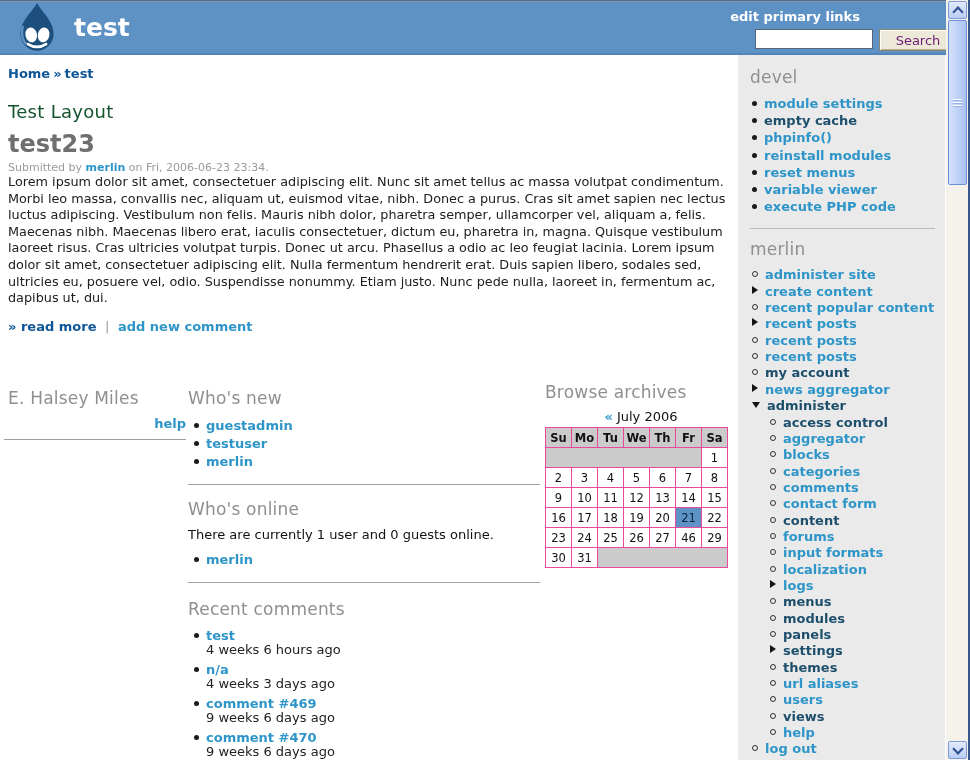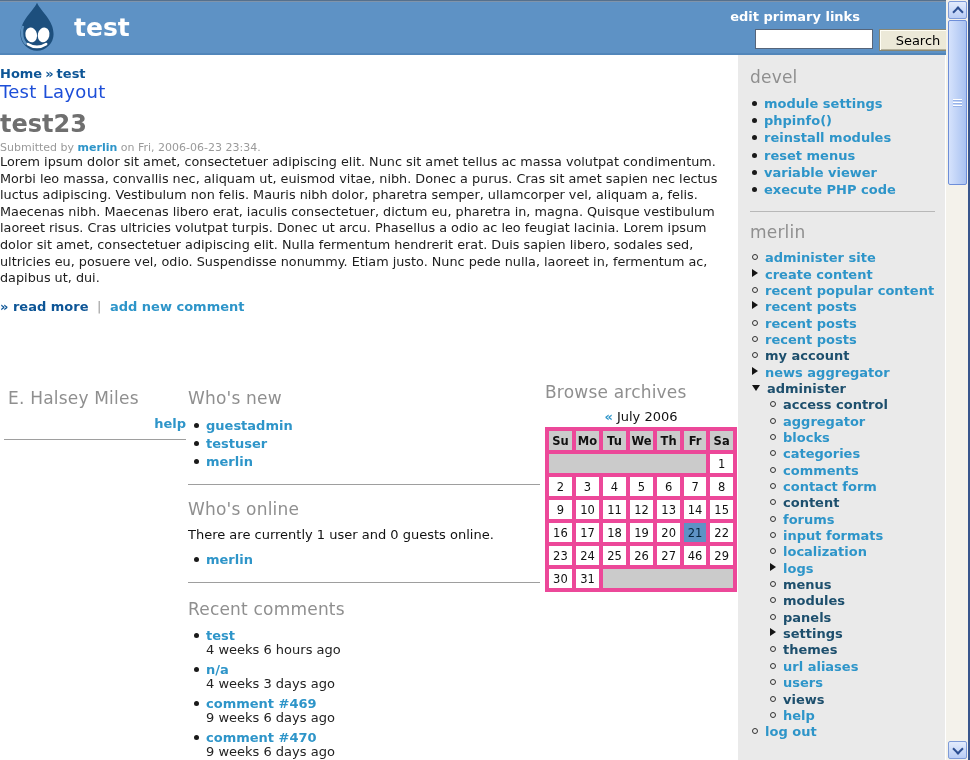--- a/index.html
+++ b/index.html
@@ -9,27 +9,27 @@
   .header{position:absolute;left:0;top:0;width:946px;height:55px;
           background:linear-gradient(#55708d 0,#55708d 1px,#8094ab 1px,#8094ab 2px,#5e92c5 2px);
           border-bottom:2px solid #5286ba;box-sizing:border-box;}
   .logo{position:absolute;left:10px;top:1px;width:54px;height:53px;cursor:pointer;}
   .site-title{position:absolute;left:74px;top:13px;font-size:25px;font-weight:bold;color:#fff;cursor:pointer;}
   .edit-primary{position:absolute;right:86px;top:9px;font-size:13px;font-weight:bold;color:#fff;cursor:pointer;}
   .search-input{position:absolute;left:755px;top:29px;width:118px;height:20px;border:1px solid #5f7causes;
                 border:1px solid #56657a;background:#fff;font-size:12px;padding:1px 3px;box-sizing:border-box;}
   .search-btn{position:absolute;left:879px;top:29px;width:78px;height:22px;background:#ece9d8;
               border:1px solid #888672;box-shadow:inset 1px 1px 0 #fffef6,inset -1px -1px 0 #b4b19c;
-              font-family:inherit;font-size:13px;color:#000000;cursor:pointer;}
-  
-  .main{position:absolute;left:0;top:55px;width:737px;box-sizing:border-box;}
+              font-family:inherit;font-size:13px;color:#701a75;cursor:pointer;}
+  
+  .main{position:absolute;left:0;top:55px;width:737px;padding-left:8px;box-sizing:border-box;}
   .breadcrumb{margin-top:11px;font-size:13px;font-weight:bold;}
   .crumb{color:#0d5596;cursor:pointer;}
   .crumb-sep{color:#0d5596;padding:0 3px;}
-  .section-title{margin-top:0;font-size:18px;color:#1d4ed8;letter-spacing:.3px;}
+  .section-title{margin-top:20px;font-size:18px;color:#14532d;letter-spacing:.3px;}
   .node-title{margin-top:8px;font-size:24px;font-weight:bold;color:#6f6f6f;}
   .submitted{margin-top:3px;font-size:11px;color:#9a9a9a;}
   .submitted .lnk{font-size:11px;}
   .body-text{width:729px;font-size:12.8px;line-height:16.6px;color:#202020;}
   .node-links{margin-top:12px;font-size:13px;font-weight:bold;}
   .node-links .divider{color:#9a9a9a;font-weight:normal;padding:0 4px;}
   
   .b-title{font-size:17px;color:#8f8f8f;letter-spacing:.2px;margin-top:44px;}
   .lnk{font-weight:bold;text-decoration:none;cursor:pointer;}
   .lnk-light{color:#2e95c9;}
@@ -52,21 +52,21 @@
   .col-mid hr.sep{margin-top:13px;}
   .status-line{margin-top:8px;color:#111;}
   .online-sub{margin-top:13px;font-weight:bold;color:#111;}
   .cmt-age{font-weight:normal;color:#222;margin:0 0 5px 12px;line-height:14px;}
   .col-mid li.cmt{line-height:15px;margin-bottom:2px;}
   
   .col-right{position:absolute;left:545px;top:338px;width:192px;}
   .cal-nav{margin-top:7px;text-align:center;font-size:13px;color:#111;}
   .cal-prev{color:#2e95c9;cursor:pointer;font-weight:bold;margin-right:4px;}
   table.cal{border-collapse:collapse;margin-top:3px;}
-  table.cal th,table.cal td{border:4px solid #ec4899;width:25px;height:19px;
+  table.cal th,table.cal td{border:1px solid #ec4899;width:25px;height:19px;
      text-align:center;font-size:11.5px;padding:0;}
   table.cal th{background:#cbcbcb;font-weight:bold;color:#111;}
   table.cal td{background:#fff;color:#111;}
   table.cal td.empty{background:#cbcbcb;}
   table.cal td.sel{background:#5e92c5;color:#05263f;}
   
   .sidebar{position:absolute;left:738px;top:55px;width:207px;height:705px;background:#eaeaea;
            box-sizing:border-box;padding:10px 6px 0 12px;overflow:hidden;}
   .sidebar .b-title{margin:2px 0 8px 0;}
   .sidebar ul.plain{margin:0 0 4px 2px;}
@@ -224,20 +224,21 @@
             <td class="empty" colspan="5"></td>
           </tr>
         </tbody>
     </table>
   </div>
 
   <div class="sidebar">
     <div class="b-title">devel</div>
     <ul class="plain" id="devel-list">
         <li><span class="blt blt-disc"></span><a class="lnk lnk-light">module settings</a></li>
+        <li><span class="blt blt-disc"></span><a class="lnk lnk-dark">empty cache</a></li>
         <li><span class="blt blt-disc"></span><a class="lnk lnk-light">phpinfo()</a></li>
         <li><span class="blt blt-disc"></span><a class="lnk lnk-light">reinstall modules</a></li>
         <li><span class="blt blt-disc"></span><a class="lnk lnk-light">reset menus</a></li>
         <li><span class="blt blt-disc"></span><a class="lnk lnk-light">variable viewer</a></li>
         <li><span class="blt blt-disc"></span><a class="lnk lnk-light">execute PHP code</a></li>
       </ul>
     <hr class="sep">
     <div class="b-title">merlin</div>
     <ul class="plain menu" id="merlin-list">
         <li><span class="blt blt-circle"></span><a class="lnk lnk-light">administer site</a></li>

